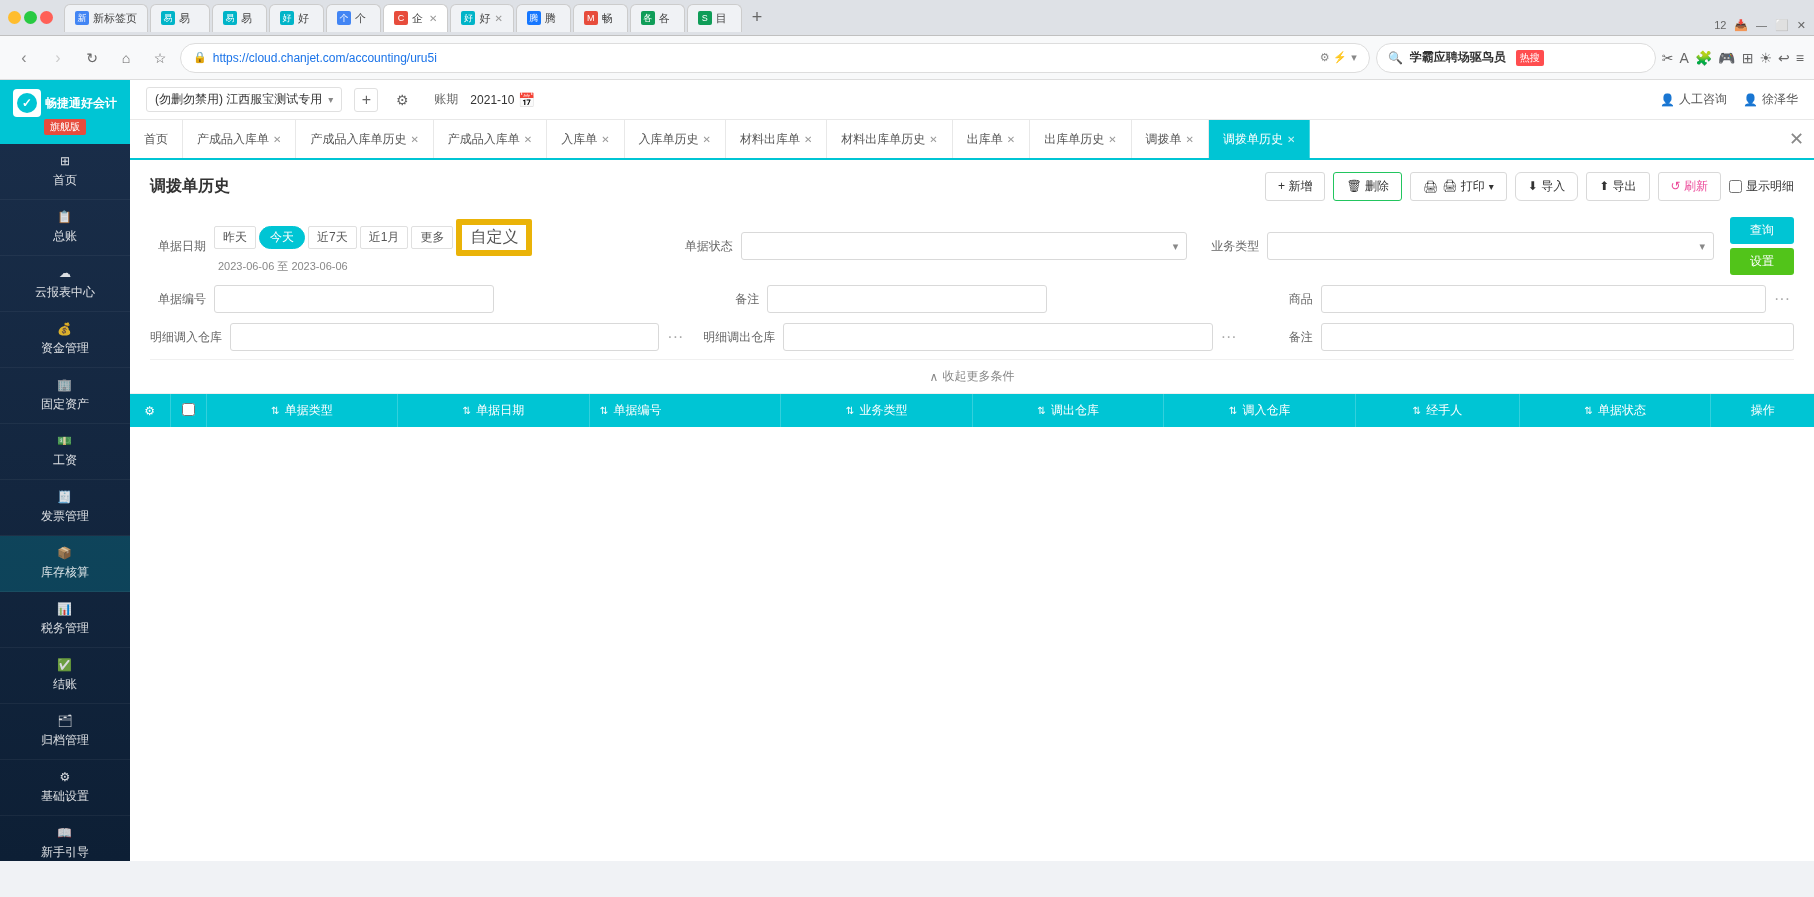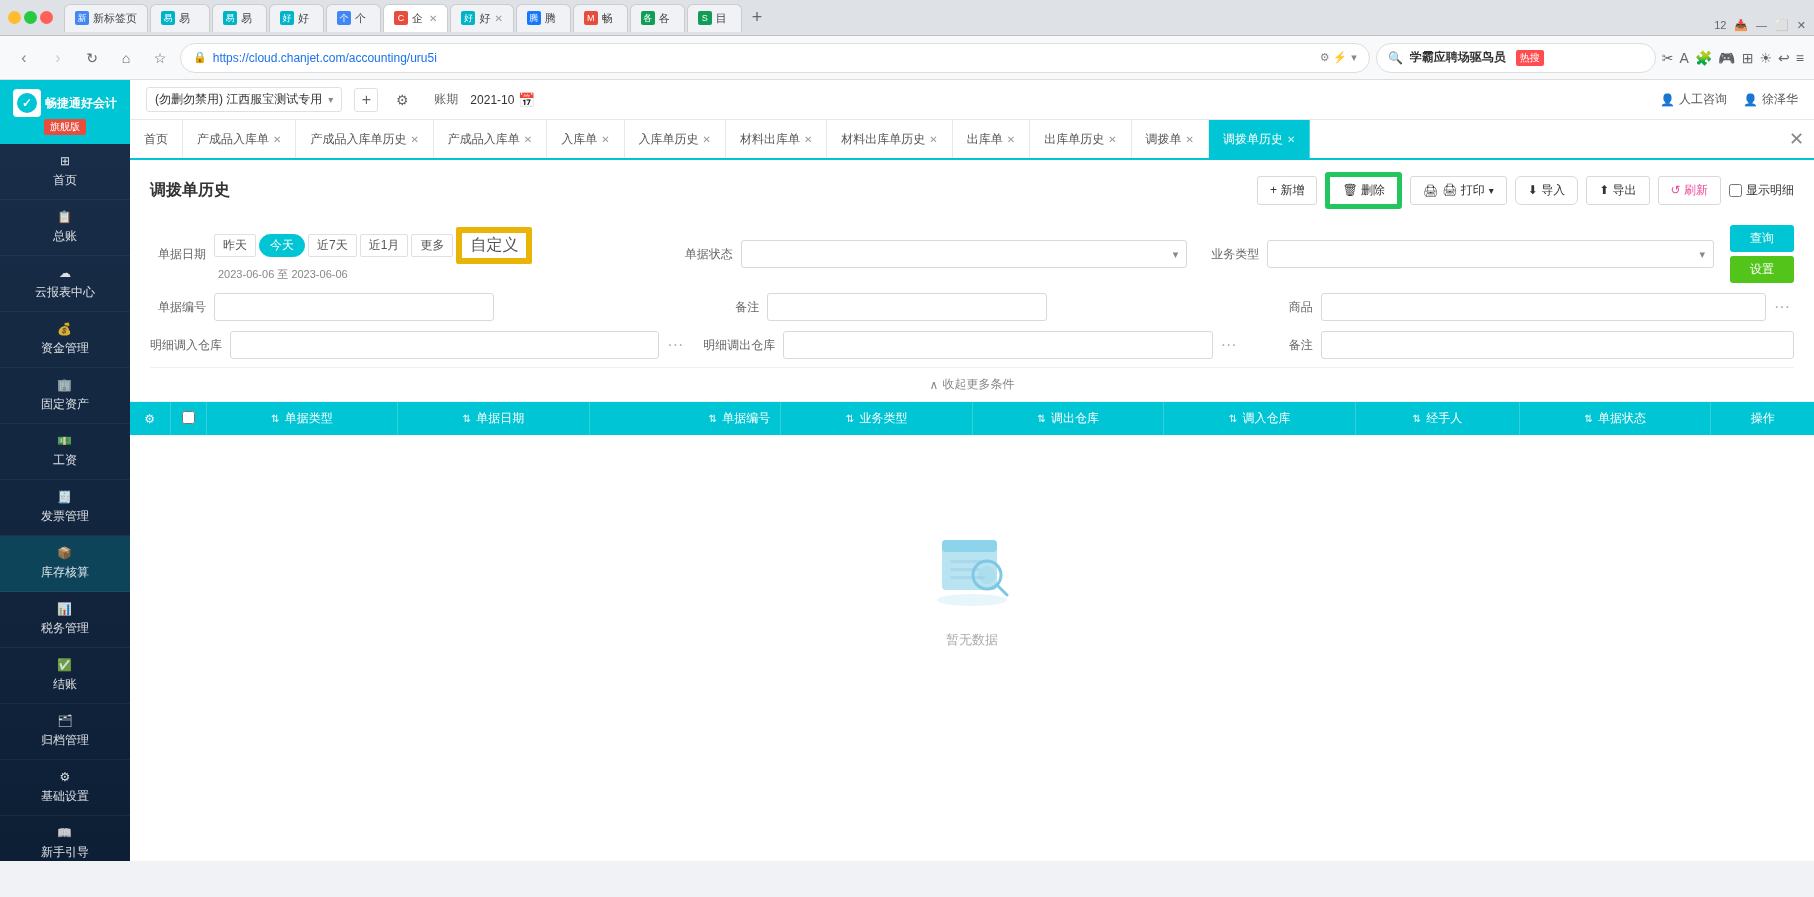--- a/index.html
+++ b/index.html
@@ -271,21 +271,21 @@
       </div>
       <div style="padding:0 10px;color:#888;font-size:18px;cursor:pointer;margin-left:auto;">✕</div>
     </div>
 
     <div style="flex:1;background:#fff;overflow-y:auto;">
 
       <div style="display:flex;align-items:center;justify-content:space-between;padding:12px 20px 8px;">
         <div style="font-size:16px;font-weight:bold;color:#333;">调拨单历史</div>
         <div style="display:flex;align-items:center;gap:8px;">
           <button style="padding:5px 12px;border-radius:3px;cursor:pointer;font-size:12px;border:1px solid #d9d9d9;background:#fff;color:#333;">+ 新增</button>
-          <button style="padding:5px 12px;border-radius:3px;cursor:pointer;font-size:12px;border:5px solid #22c55e;background:#fff;color:#333;">🗑 删除</button>
+          <button style="padding:5px 12px;border-radius:3px;cursor:pointer;font-size:12px;border:1px solid #22c55e;background:#fff;color:#333;">🗑 删除</button>
           <button style="padding:5px 12px;border-radius:3px;cursor:pointer;font-size:12px;border:1px solid #d9d9d9;background:#fff;color:#333;display:flex;align-items:center;gap:4px;">
             <span>🖨</span>
             <span style="font-size:12px;">🖨 打印</span>
             <span style="font-size:10px;">▾</span>
           </button>
           <button style="padding:5px 12px;border-radius:6px;cursor:pointer;font-size:12px;border:1px solid #d9d9d9;background:#fff;color:#333;">⬇ 导入</button>
           <button style="padding:5px 12px;border-radius:3px;cursor:pointer;font-size:12px;border:1px solid #d9d9d9;background:#fff;color:#333;">⬆ 导出</button>
           <button style="padding:5px 12px;border-radius:3px;cursor:pointer;font-size:12px;border:1px solid #d9d9d9;background:#fff;color:#ec4899;">↺ 刷新</button>
           <label style="display:flex;align-items:center;gap:4px;font-size:12px;color:#333;cursor:pointer;">
             <input type="checkbox" style="margin: 0px;">
@@ -389,21 +389,21 @@
                 <input type="checkbox" style="cursor: pointer; accent-color: rgb(255, 255, 255);">
               </th>
               <th style="background:#00c5d4;color:#fff;padding:8px 10px;font-size:12px;font-weight:normal;border-right:1px solid rgba(255,255,255,0.2);text-align:center;cursor:pointer;">
                 <span style="font-size:10px;margin-right:2px;">⇅</span>
                 <span>单据类型</span>
               </th>
               <th style="background:#00c5d4;color:#fff;padding:8px 10px;font-size:12px;font-weight:normal;border-right:1px solid rgba(255,255,255,0.2);text-align:center;cursor:pointer;">
                 <span style="font-size:10px;margin-right:2px;">⇅</span>
                 <span>单据日期</span>
               </th>
-              <th style="background:#00c5d4;color:#fff;padding:8px 10px;font-size:12px;font-weight:normal;border-right:1px solid rgba(255,255,255,0.2);text-align:right;cursor:pointer;margin-left:12px;">
+              <th style="background:#00c5d4;color:#fff;padding:8px 10px;font-size:12px;font-weight:normal;border-right:1px solid rgba(255,255,255,0.2);text-align:left;cursor:pointer;margin-left:12px;">
                 <span style="font-size:10px;margin-right:2px;">⇅</span>
                 <span>单据编号</span>
               </th>
               <th style="background:#00c5d4;color:#fff;padding:8px 10px;font-size:12px;font-weight:normal;border-right:1px solid rgba(255,255,255,0.2);text-align:center;cursor:pointer;">
                 <span style="font-size:10px;margin-right:2px;">⇅</span>
                 <span>业务类型</span>
               </th>
               <th style="background:#00c5d4;color:#fff;padding:8px 10px;font-size:12px;font-weight:normal;border-right:1px solid rgba(255,255,255,0.2);text-align:center;cursor:pointer;">
                 <span style="font-size:10px;margin-right:2px;">⇅</span>
                 <span>调出仓库</span>
@@ -422,33 +422,16 @@
               </th>
               <th style="background:#00c5d4;color:#fff;padding:8px 10px;font-size:12px;font-weight:normal;text-align:center;">
                 <span>操作</span>
               </th>
             </tr>
           </thead>
           <tbody>
           </tbody>
         </table>
 
-        <div style="display:flex;flex-direction:column;align-items:center;justify-content:center;padding:80px 0;">
-
-          <svg width="100" height="100" viewBox="0 0 100 100">
-
-            <ellipse cx="50" cy="85" rx="35" ry="6" fill="#d0eef8" opacity="0.5"></ellipse>
-            <rect x="20" y="25" width="55" height="50" rx="4" fill="#b8e4f2"></rect>
-            <rect x="20" y="25" width="55" height="12" rx="4" fill="#8dd4ea"></rect>
-            <rect x="28" y="45" width="40" height="3" rx="2" fill="#aad8ea"></rect>
-            <rect x="28" y="53" width="30" height="3" rx="2" fill="#aad8ea"></rect>
-            <rect x="28" y="61" width="35" height="3" rx="2" fill="#aad8ea"></rect>
-
-            <circle cx="65" cy="60" r="14" fill="none" stroke="#7ec8e3" stroke-width="3"></circle>
-            <line x1="75" y1="70" x2="85" y2="80" stroke="#7ec8e3" stroke-width="3" stroke-linecap="round"></line>
-            <circle cx="65" cy="60" r="9" fill="rgba(126,200,227,0.2)"></circle>
-          </svg>
-          <span style="color:#aaa;font-size:13px;margin-top:16px;">暂无数据</span>
-        </div>
       </div>
     </div>
   </div>
 </div>
 
 </body></html>

